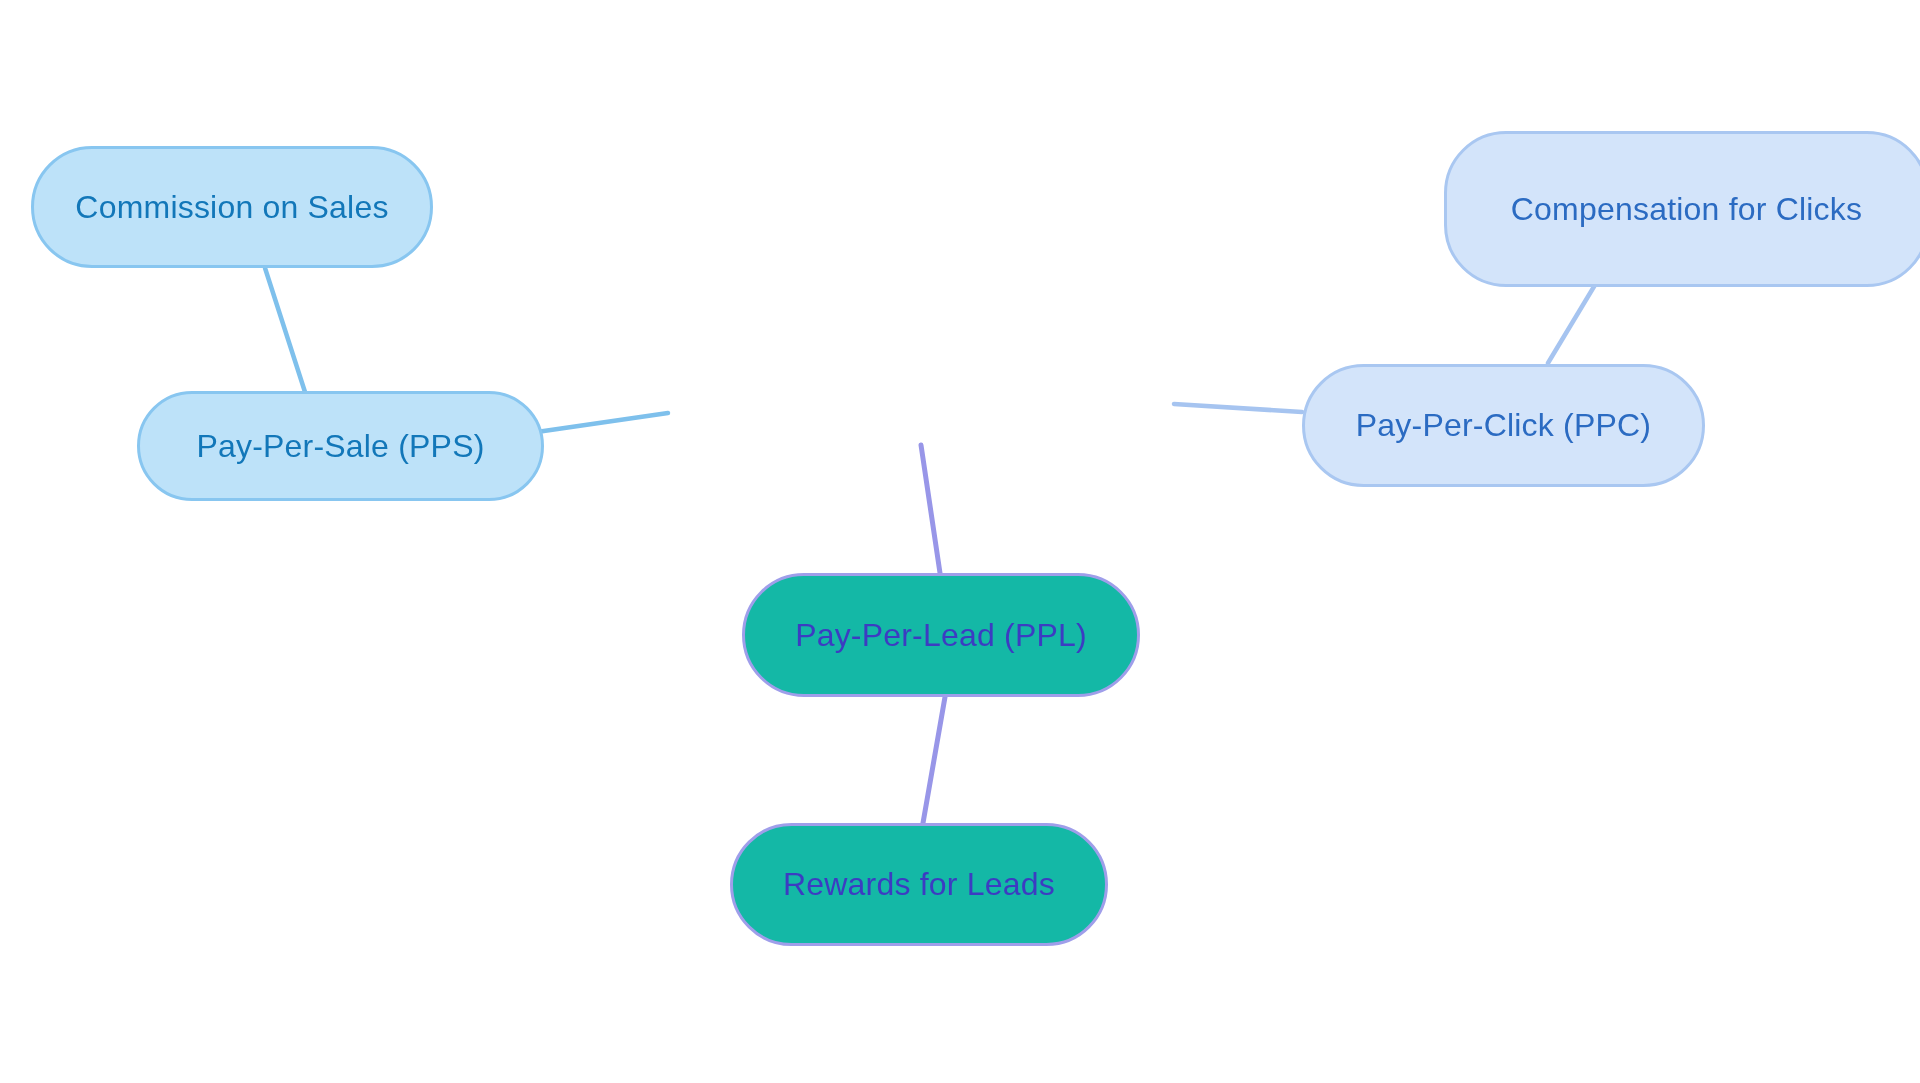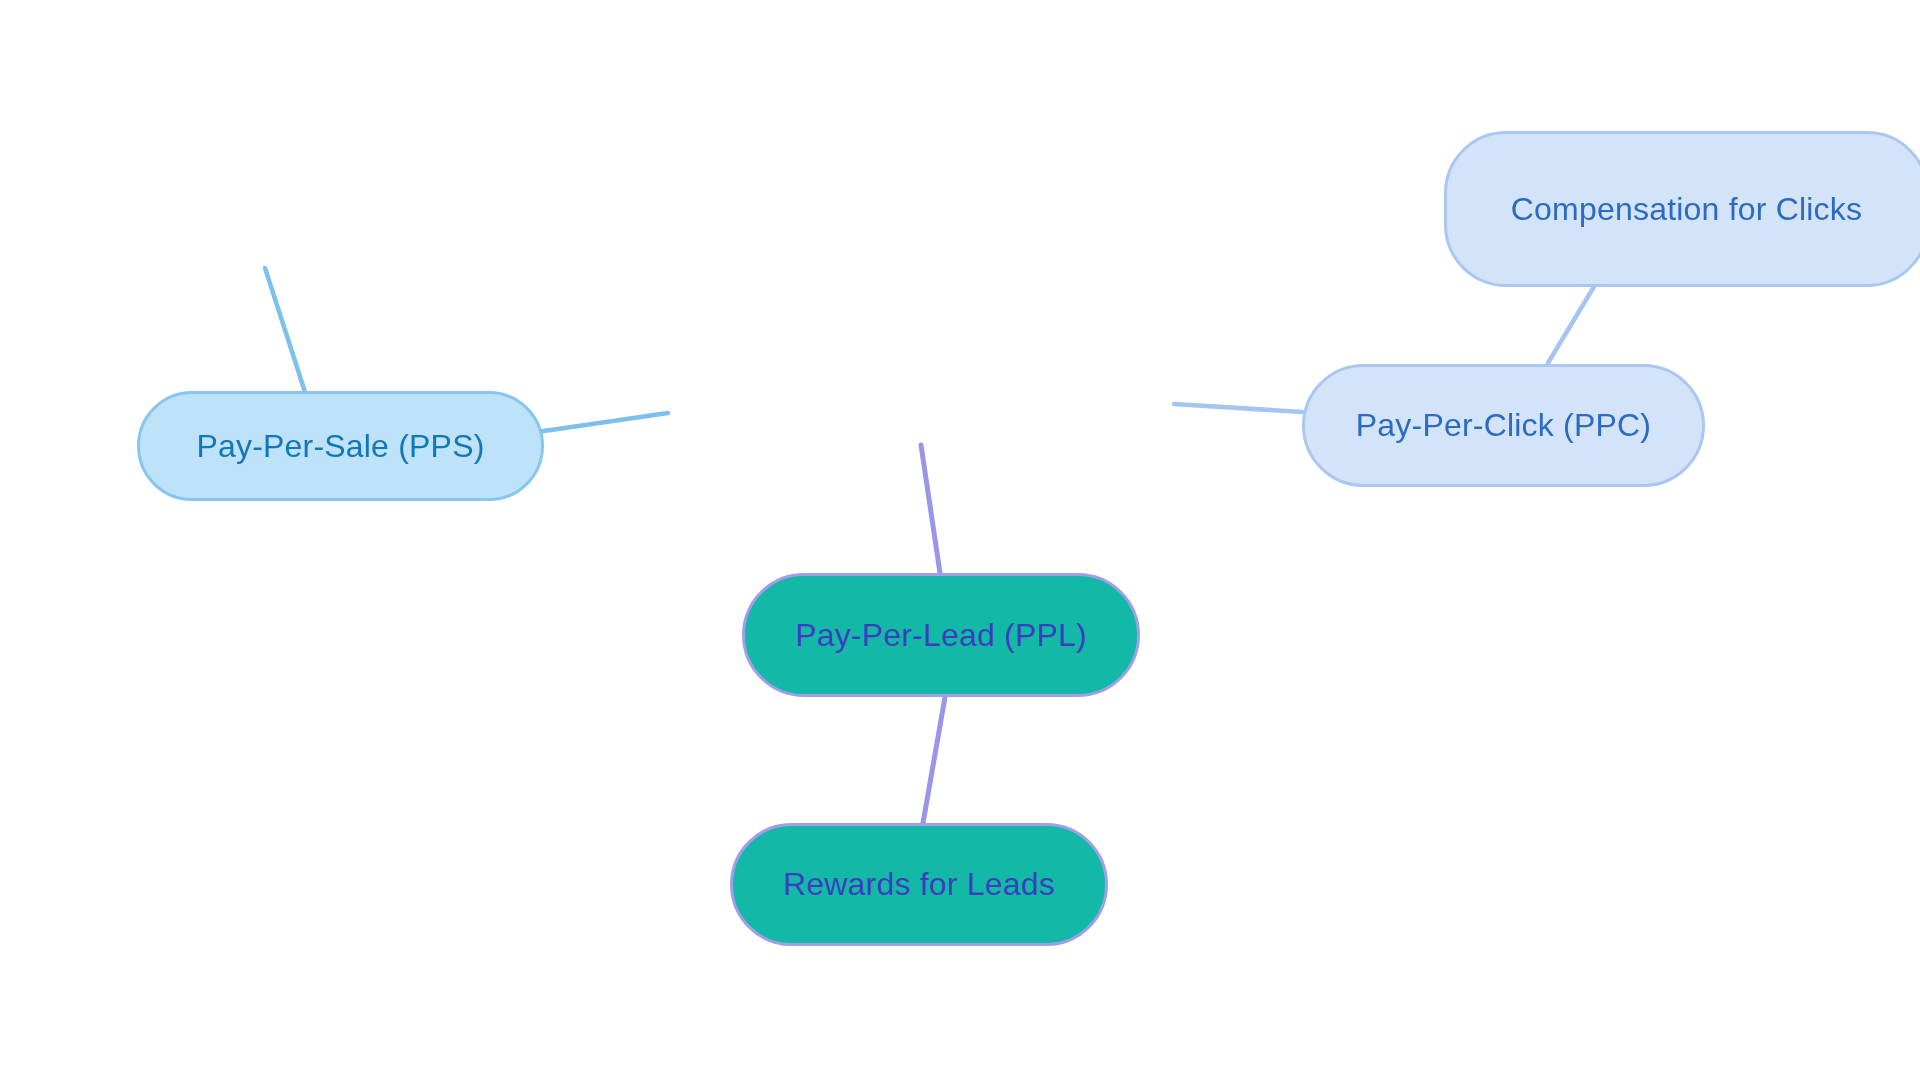--- a/index.html
+++ b/index.html
@@ -77,20 +77,23 @@
   <svg class="edges" viewBox="0 0 1920 1083">
     <line class="edge-sky" x1="265" y1="268" x2="305" y2="392"></line>
     <line class="edge-sky" x1="530" y1="433" x2="668" y2="413"></line>
     <line class="edge-blue" x1="1174" y1="404" x2="1302" y2="412"></line>
     <line class="edge-blue" x1="1613" y1="255" x2="1548" y2="363"></line>
     <line class="edge-periwinkle" x1="921" y1="445" x2="940" y2="573"></line>
     <line class="edge-periwinkle" x1="945" y1="697" x2="923" y2="823"></line>
   </svg>
 
 
+  <div class="node node-sky node-commission">
+    <span>Commission on Sales</span>
+  </div>
 
   <div class="node node-sky node-pps">
     <span>Pay-Per-Sale (PPS)</span>
   </div>
 
   <div class="node node-blue node-compensation">
     <span>Compensation for Clicks</span>
   </div>
 
   <div class="node node-blue node-ppc">

